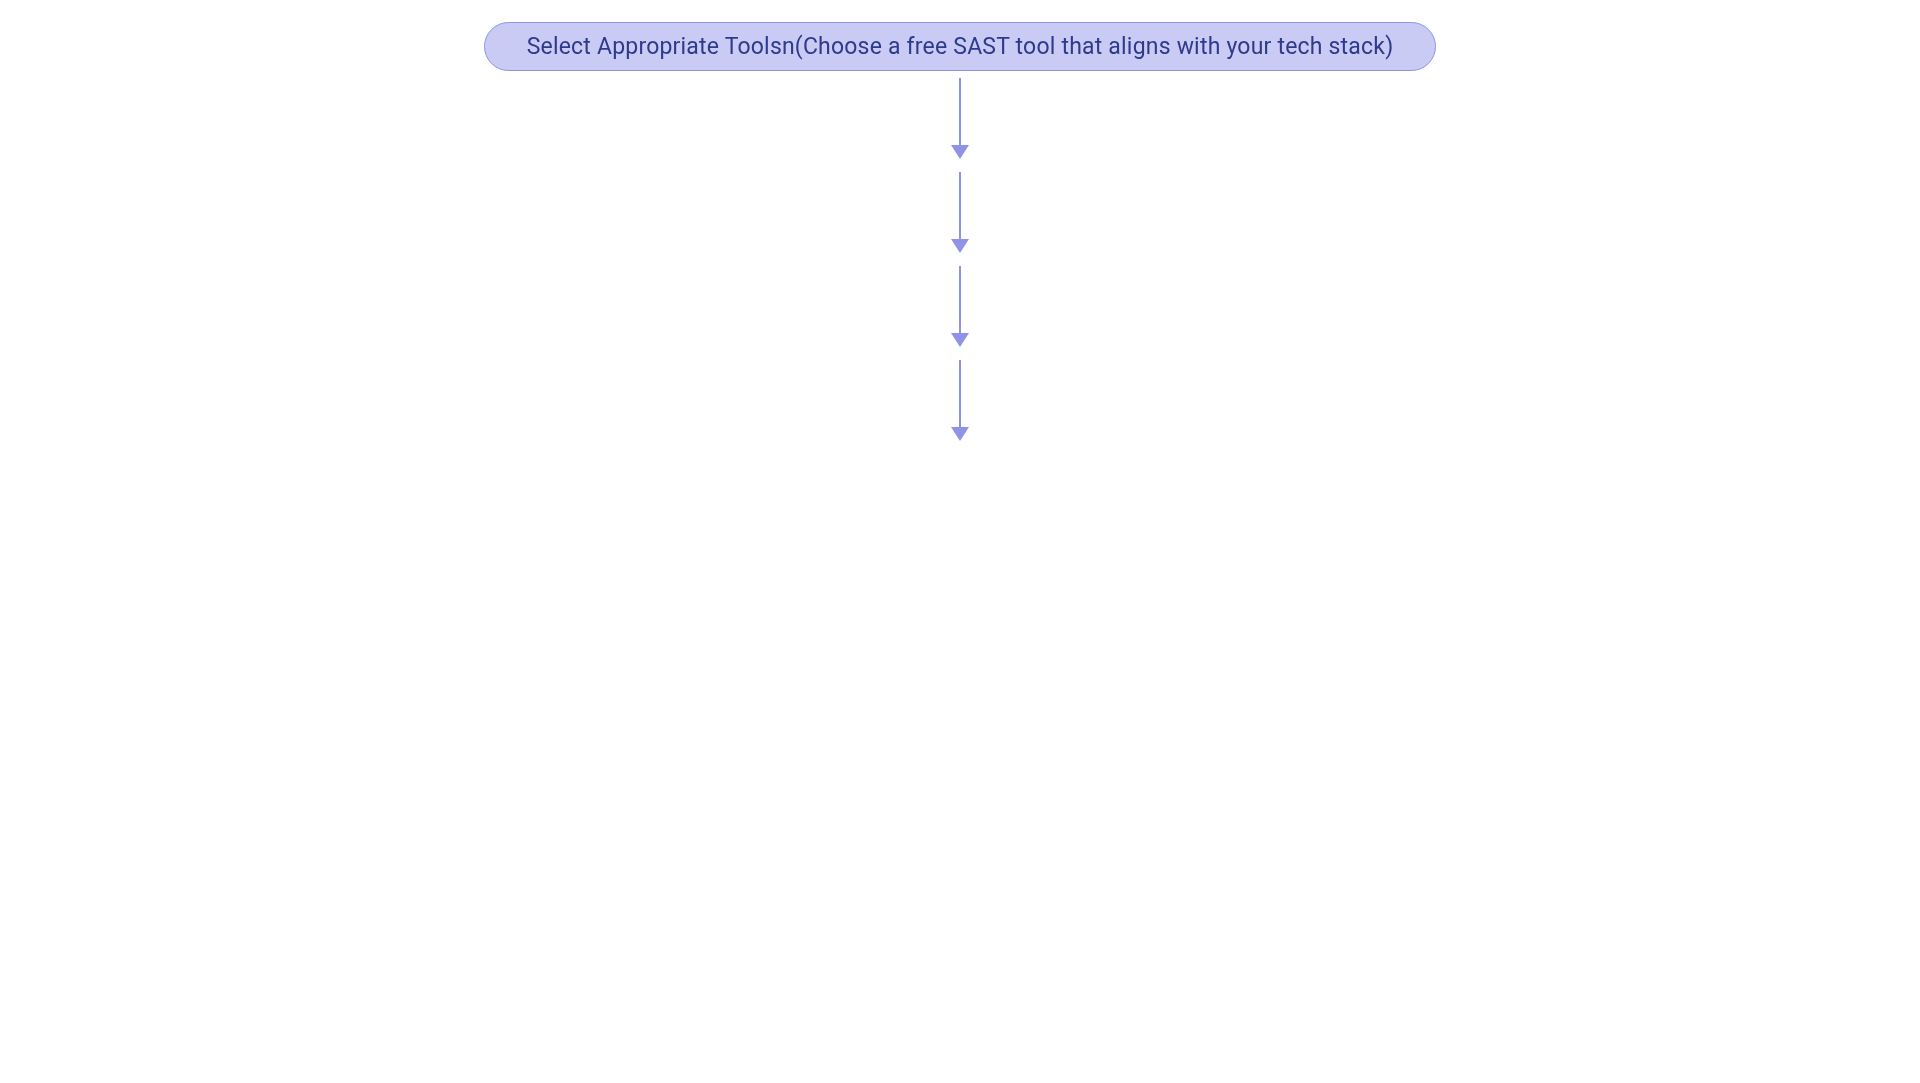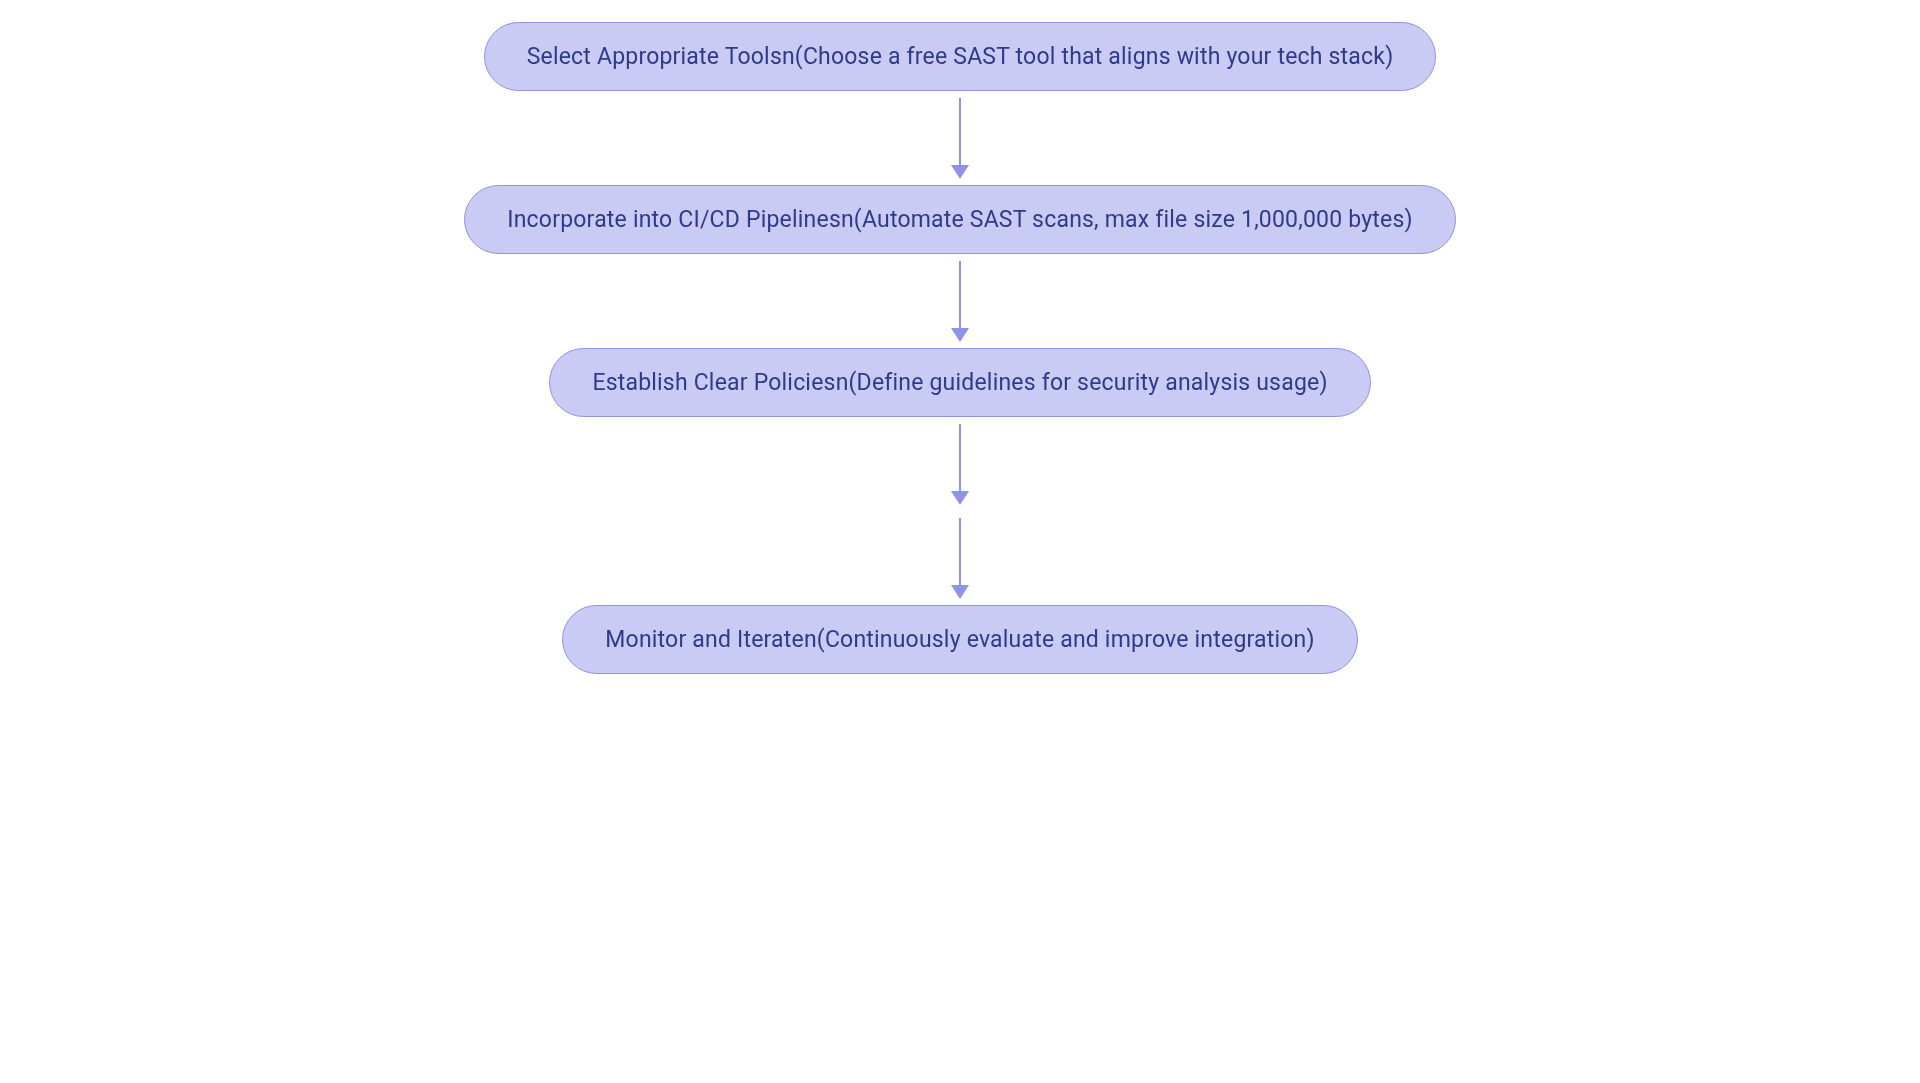--- a/index.html
+++ b/index.html
@@ -20,21 +20,21 @@
     }
     .flowchart {
       display: flex;
       flex-direction: column;
       align-items: center;
     }
     .node {
       background: #c9cbf4;
       border: 1.5px solid #8f93e8;
       border-radius: 50px;
-      padding: 20px 42px;
+      padding: 10px 42px;
       color: #2e3a8c;
       font-size: 23px;
       font-weight: 400;
       text-align: left;
       white-space: nowrap;
       letter-spacing: 0.2px;
     }
     .arrow-container {
       display: flex;
       flex-direction: column;
@@ -60,34 +60,25 @@
 <body>
 
 <div class="flowchart">
   <div class="node">
     <span>Select Appropriate Toolsn(Choose a free SAST tool that aligns with your tech stack)</span>
   </div>
   <div class="arrow-container">
     <div class="arrow-line"></div>
     <div class="arrow-head"></div>
   </div>
-  <div class="node">
-    <span>Incorporate into CI/CD Pipelinesn(Automate SAST scans, max file size 1,000,000 bytes)</span>
-  </div>
   <div class="arrow-container">
     <div class="arrow-line"></div>
     <div class="arrow-head"></div>
-  </div>
-  <div class="node">
-    <span>Establish Clear Policiesn(Define guidelines for security analysis usage)</span>
   </div>
   <div class="arrow-container">
     <div class="arrow-line"></div>
     <div class="arrow-head"></div>
   </div>
   <div class="arrow-container">
     <div class="arrow-line"></div>
     <div class="arrow-head"></div>
   </div>
-  <div class="node">
-    <span>Monitor and Iteraten(Continuously evaluate and improve integration)</span>
-  </div>
 </div>
 
 </body></html>

